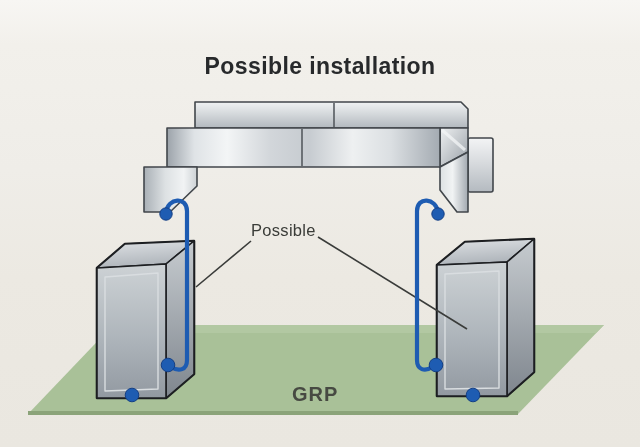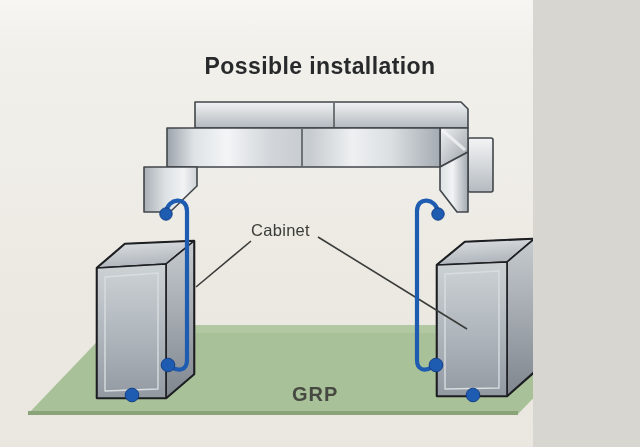--- a/index.html
+++ b/index.html
@@ -1,18 +1,18 @@
 <!DOCTYPE html>
 <html><head>
 <meta charset="utf-8">
 <style>
   html,body{margin:0;padding:0;background:#d8d6d1;}
   .stage{
     position:relative;
-    width:533px;height:447px;
+    width:640px;height:447px;
     overflow:hidden;
     background:linear-gradient(180deg,#f7f6f3 0%,#f2f0eb 10%,#efede8 38%,#ece9e2 62%,#eae7e0 100%);
     font-family:"Liberation Sans","DejaVu Sans",sans-serif;
   }
   .stage svg{position:absolute;left:0;top:0;}
   .fig-title{
     position:absolute;left:0;top:53px;width:640px;
     text-align:center;
     font-size:23px;font-weight:bold;letter-spacing:.4px;
     color:#27292b;
@@ -131,16 +131,16 @@
       <circle cx="166" cy="214" r="6.2" fill="#1e5cb2"></circle>
       <circle cx="438" cy="214" r="6.2" fill="#1e5cb2"></circle>
       <circle cx="168" cy="365" r="6.8" fill="#1e5cb2"></circle>
       <circle cx="436" cy="365" r="6.8" fill="#1e5cb2"></circle>
       <circle cx="132" cy="395" r="6.8" fill="#1e5cb2"></circle>
       <circle cx="473" cy="395" r="6.8" fill="#1e5cb2"></circle>
     </g>
   </svg>
 
   <div class="fig-title">Possible installation</div>
-  <div class="lbl-cabinet">Cabinet</div>
+  <div class="lbl-cabinet">Possible</div>
   <div class="lbl-grp">GRP</div>
 
 </div>
 
 </body></html>

